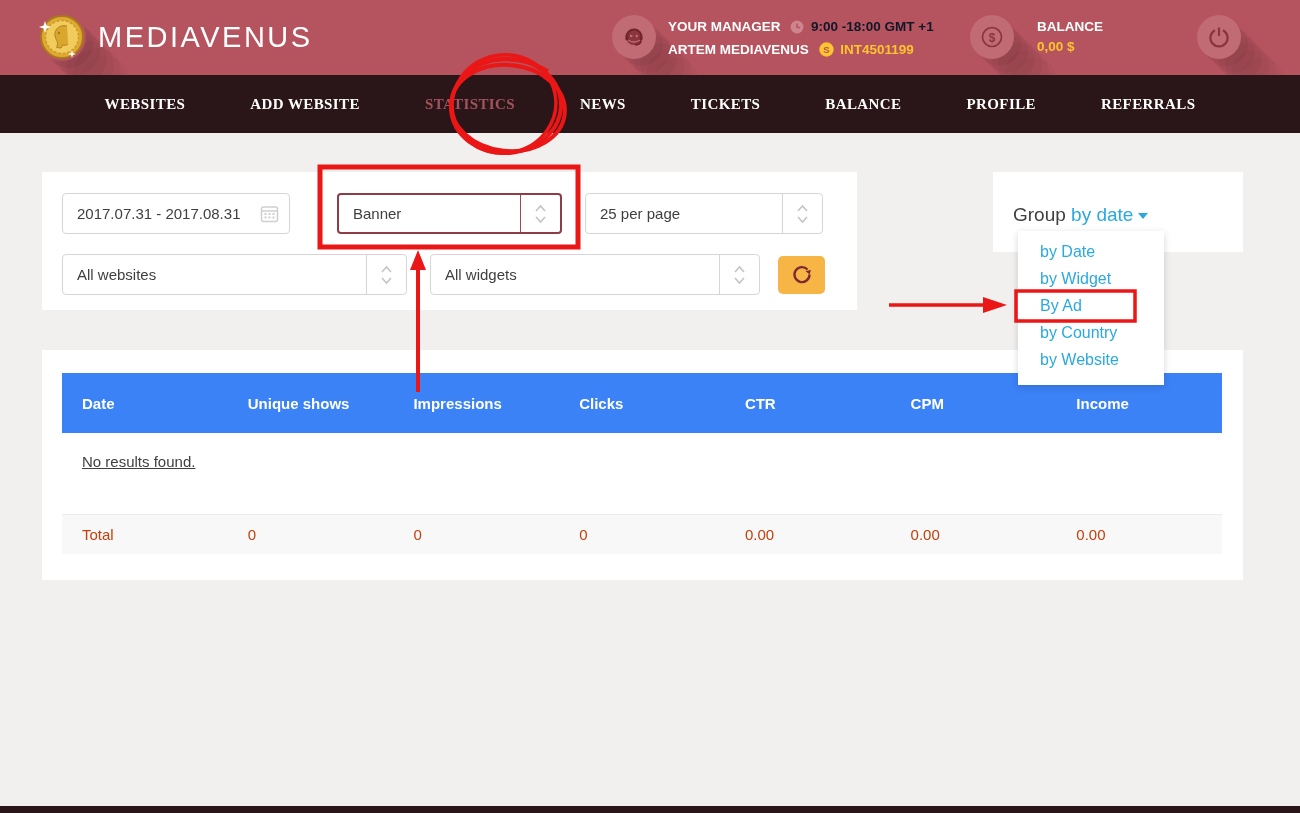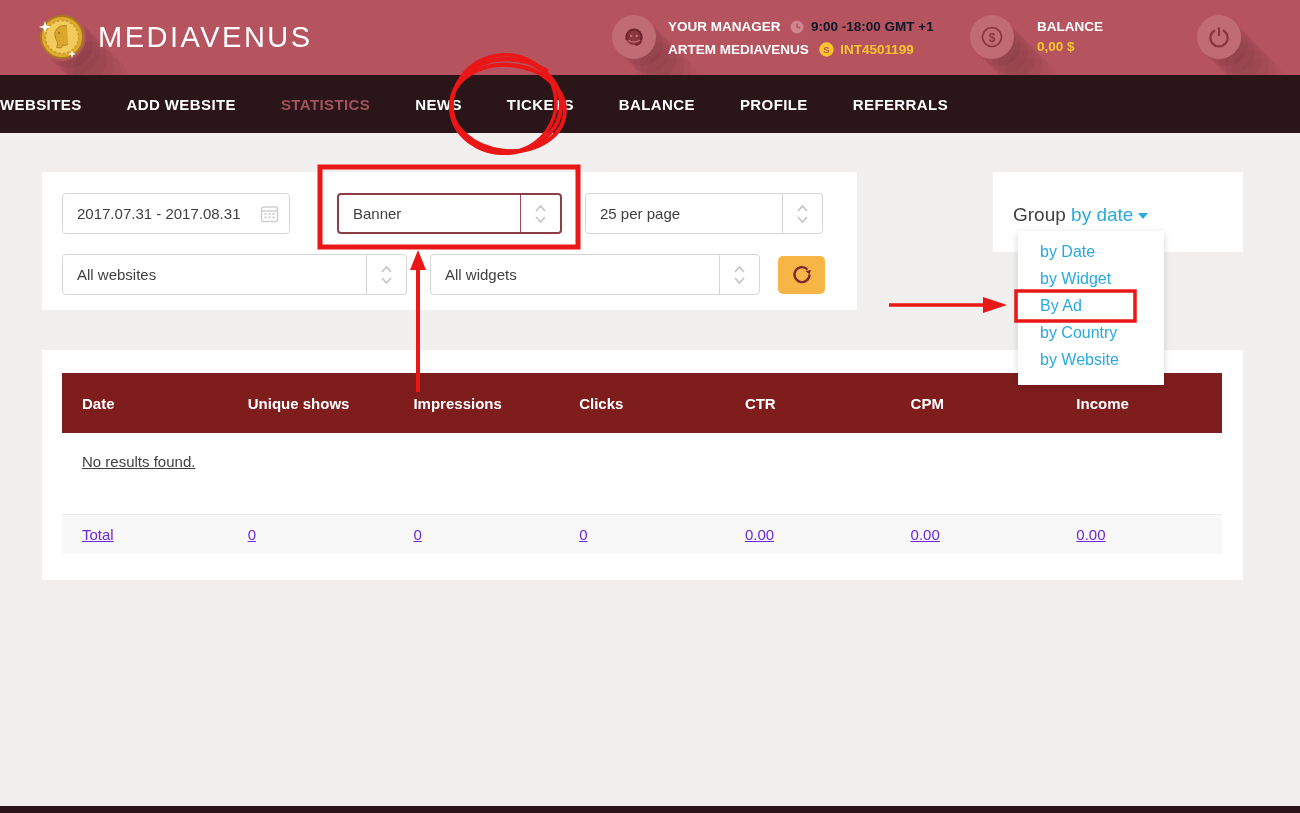--- a/index.html
+++ b/index.html
@@ -19,21 +19,21 @@
   .circ-power   { left:1197px; }
   .hdr-txt { position:absolute; top:17px; line-height:20px; font-size:13.5px; font-weight:bold; color:#fff; white-space:nowrap; }
   .txt-manager { left:668px; }
   .txt-balance { left:1037px; }
   .dim   { color:#0f172a; font-weight:bold; }
   .gold  { color:#fcc52f; }
   .inline-ic { display:inline-block; vertical-align:-3px; margin:0 3px 0 6px; }
 
   
   .nav { position:absolute; left:0; top:75px; width:1300px; height:58px; background:#2a1619;
-         display:flex; align-items:center; gap:45px; }
+         display:flex; align-items:center; justify-content:center; gap:65px;font-family:Liberation Serif, serif; }
   .nav-item { color:#fff; font-size:15px; font-weight:bold; letter-spacing:.4px; cursor:pointer; }
   .nav-item.active { color:#a4525c; }
 
   
   .card { position:absolute; background:#fff; }
   .card-filters { left:42px; top:172px; width:815px; height:138px; }
   .card-group   { left:993px; top:172px; width:250px; height:80px; }
   .card-table   { left:42px;  top:350px; width:1201px; height:230px; }
 
   
@@ -55,27 +55,27 @@
   
   .group-line { position:absolute; left:1013px; top:204px; font-size:19px; color:#3f3f3f; white-space:nowrap; }
   .group-line .sel { color:#2aa9e0; cursor:pointer; }
   .caret { display:inline-block; width:0; height:0; margin-left:5px; vertical-align:2px;
            border-left:5px solid transparent; border-right:5px solid transparent; border-top:6px solid #2aa9e0; }
   .dropdown { position:absolute; left:1018px; top:231px; width:146px; height:154px; background:#fff;
               box-shadow:0 2px 7px rgba(0,0,0,.16); z-index:10; padding:7px 0; }
   .dd-item { height:27px; line-height:27px; padding-left:22px; font-size:16px; color:#2aa9e0; cursor:pointer; }
 
   
-  .tbl-head { position:absolute; left:20px; top:23px; width:1160px; height:60px; background:#7f1d1d;
+  .tbl-head { position:absolute; left:20px; top:23px; width:1160px; height:60px; background:#3b82f6;
               display:flex; align-items:center; }
   .tbl-head .th { flex:1; padding-left:20px; color:#fff; font-size:15px; font-weight:bold; }
   .no-results { position:absolute; left:40px; top:103px; font-size:15px; color:#3f3f3f;text-decoration:underline; }
   .tbl-total { position:absolute; left:20px; top:164px; width:1160px; height:40px; background:#f8f8f8;
                border-top:1px solid #ececec; display:flex; align-items:center; }
-  .tbl-total .td { flex:1; padding-left:20px; font-size:15px; color:#6d28d9;text-decoration:underline; }
+  .tbl-total .td { flex:1; padding-left:20px; font-size:15px; color:#c2410c; }
 
   
   .footer { position:absolute; left:0; top:806px; width:1300px; height:7px; background:#2a1619; }
 
   
   .annot { position:absolute; left:0; top:0; width:1300px; height:813px; z-index:60; pointer-events:none; }
 </style>
 </head>
 <body>
 

